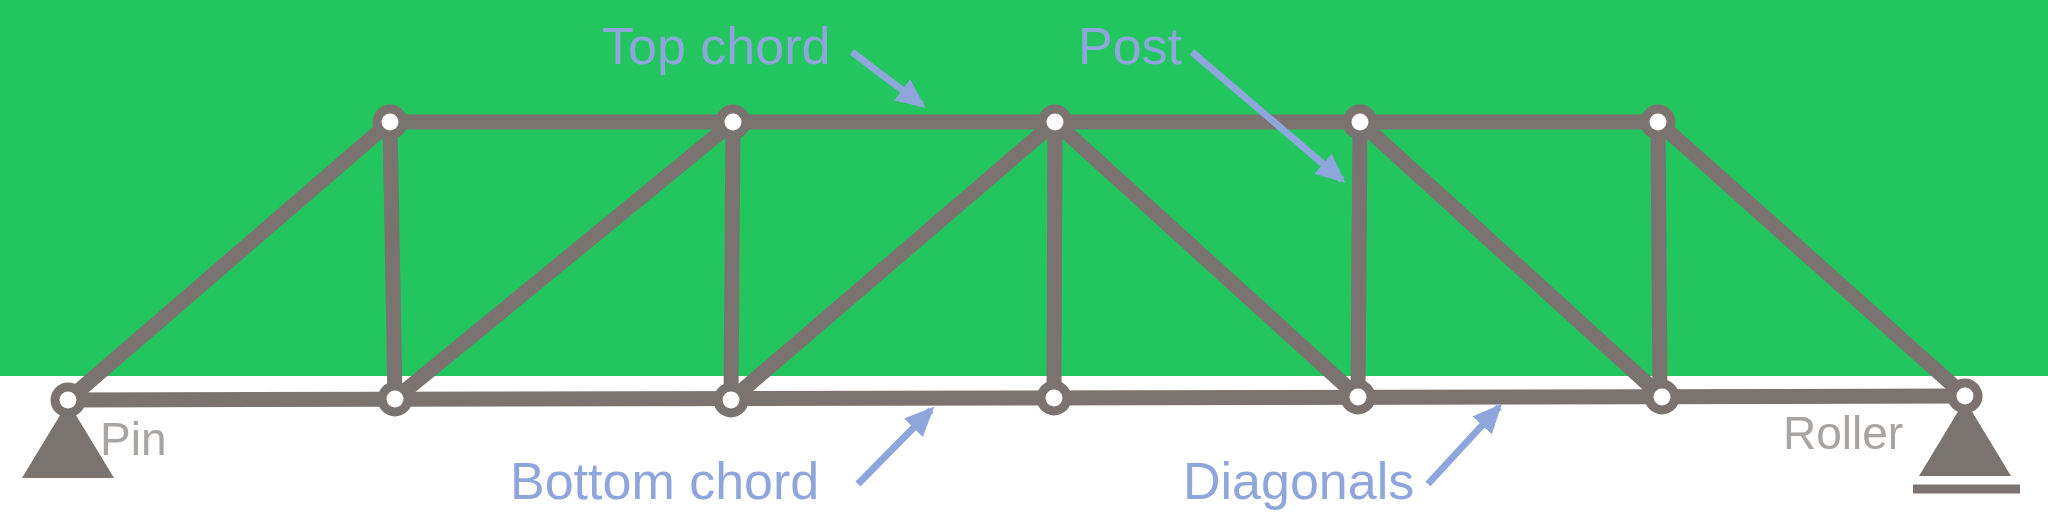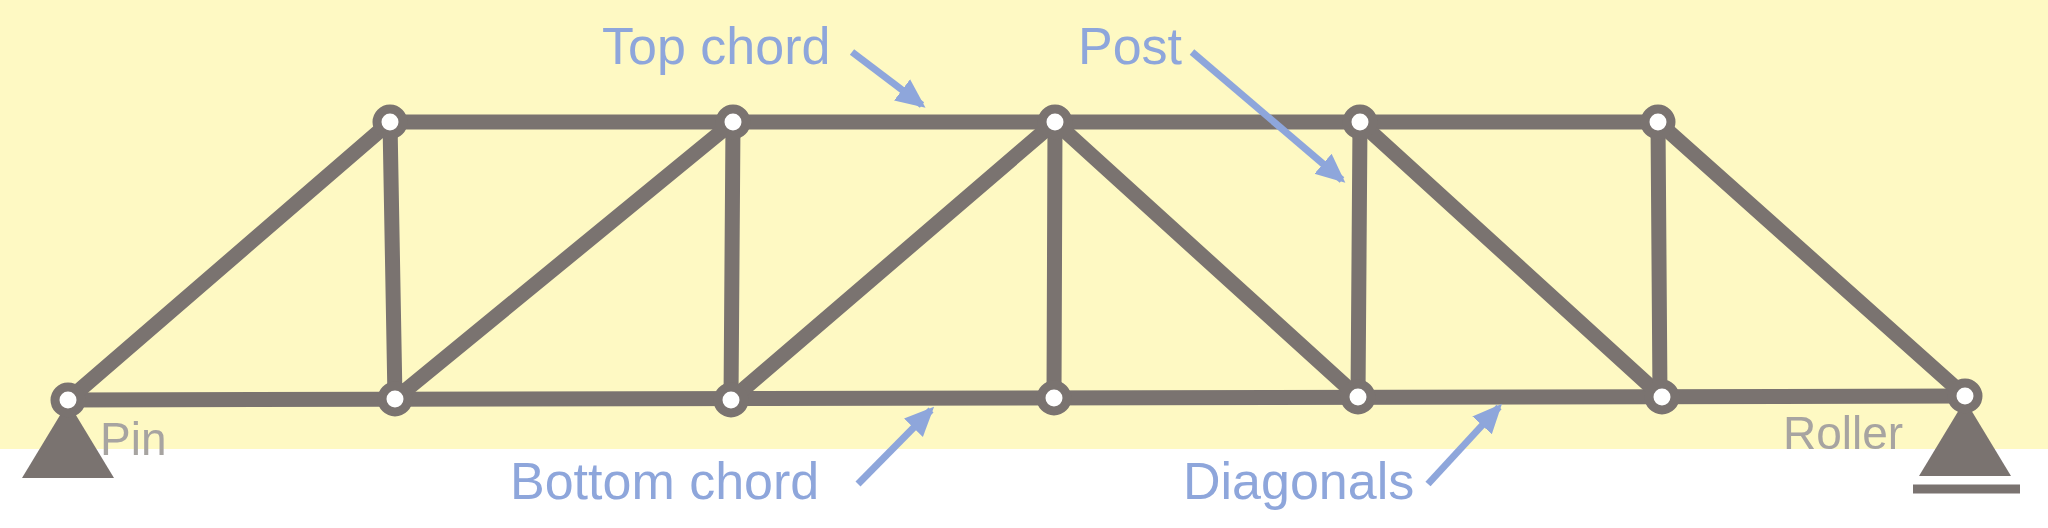--- a/index.html
+++ b/index.html
@@ -7,22 +7,22 @@
     padding: 0;
     background: #ffffff;
     width: 2048px;
     height: 528px;
     overflow: hidden;
     font-family: "Liberation Sans", sans-serif;
   }
   .stage {
     position: relative;
     width: 2048px;
-    height: 449px;
-    background: #fef9c3;
+    height: 376px;
+    background: #22c55e;
   }
   svg { display: block; }
   text {
     font-family: "Liberation Sans", sans-serif;
   }
 </style>
 </head>
 <body>
 
 <div class="stage">

